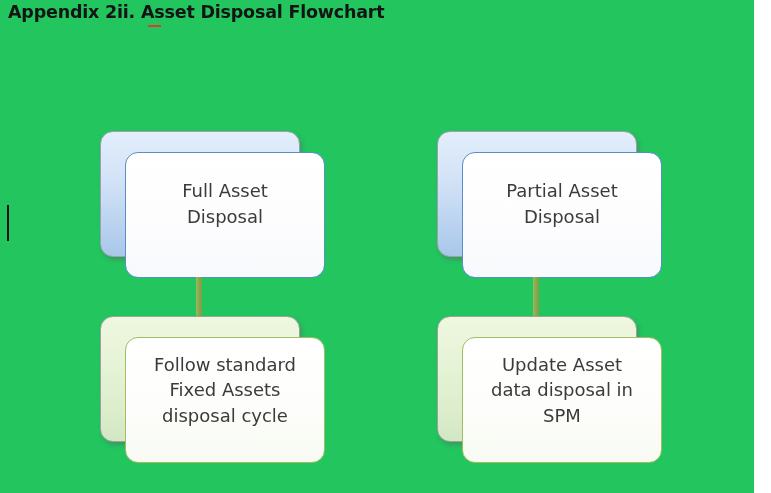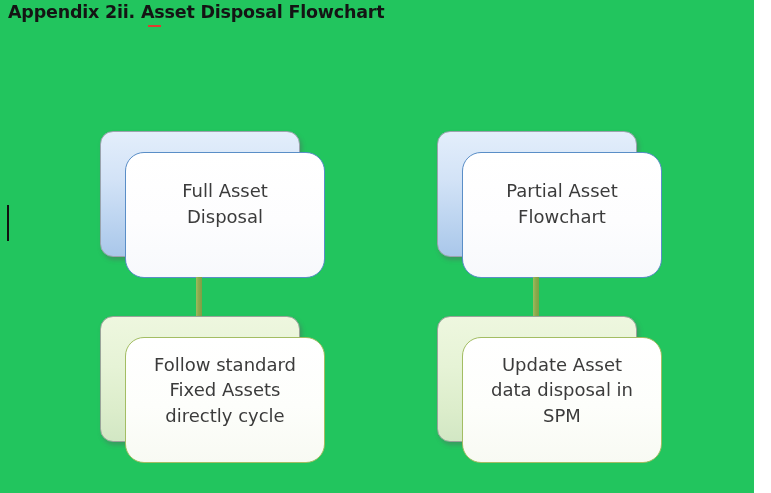--- a/index.html
+++ b/index.html
@@ -83,21 +83,21 @@
     border: 1px solid #9aa49a;
   }
 
   
   .plate-front {
     position: absolute;
     left: 25px;
     top: 21px;
     width: 200px;
     height: 126px;
-    border-radius: 19px;
+    border-radius: 13px;
     box-sizing: border-box;
     background: linear-gradient(180deg, #ffffff 0%, #fdfdfe 55%, #f7f9fc 100%);
     display: flex;
     align-items: center;
     justify-content: center;
   }
   .plate-front.blue {
     border: 1.6px solid #5a8ec7;
   }
   .plate-front.green {
@@ -148,29 +148,29 @@
       </div>
     </div>
 
     <div class="connector" style="left:196px; top:277px; height:40px;"></div>
 
     <div class="node-group" style="left:100px; top:316px;">
       <div class="plate-back green"></div>
       <div class="plate-front green">
         <div class="node-text">Follow standard
 Fixed Assets
-directly cycle</div>
+disposal cycle</div>
       </div>
     </div>
 
     <div class="node-group" style="left:437px; top:131px;">
       <div class="plate-back blue"></div>
       <div class="plate-front blue">
         <div class="node-text">Partial Asset
-Flowchart</div>
+Disposal</div>
       </div>
     </div>
 
     <div class="connector" style="left:533px; top:277px; height:40px;"></div>
 
     <div class="node-group" style="left:437px; top:316px;">
       <div class="plate-back green"></div>
       <div class="plate-front green">
         <div class="node-text">Update Asset
 data disposal in

